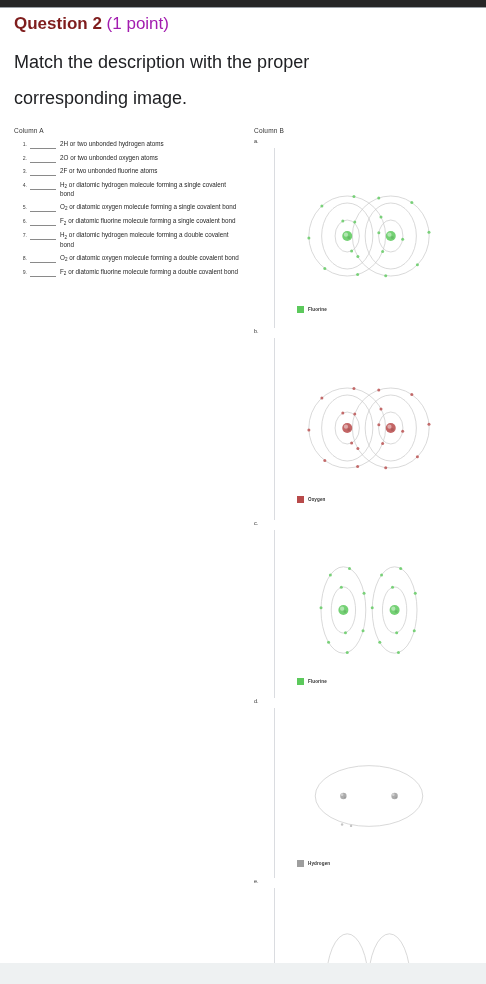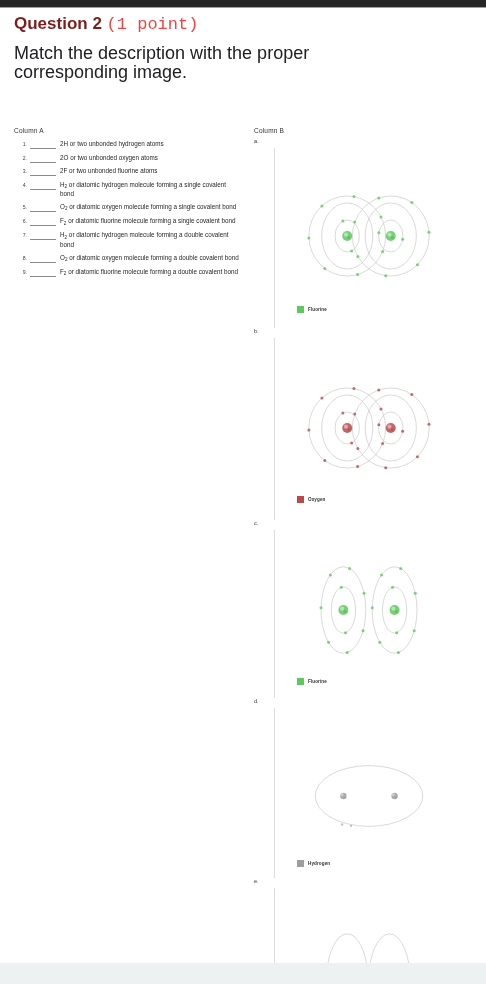--- a/index.html
+++ b/index.html
@@ -29,26 +29,26 @@
   }
   
   #qhead {
     position: absolute; left: 14px; top: 13px;
     width: 460px;
     font-size: 17px;
     line-height: 22px;
     color: #1a1a1a;
   }
   #qhead .qnum { font-weight: bold; color: #7f1d1d; }
-  #qhead .qpts { font-weight: normal; color: #ef4444; font-family: Liberation Mono, monospace; }
+  #qhead .qpts { font-weight: normal; color: #a21caf; }
   #qtext {
     position: absolute; left: 14px; top: 44px;
     width: 400px;
     font-size: 18px;
-    line-height: 19px;
+    line-height: 36px;
     color: #202124;
   }
   
   .col-head {
     position: absolute;
     font-size: 6.5px;
     color: #333333;
     letter-spacing: .2px;
   }
   #colA-head { left: 14px; top: 127px; }

